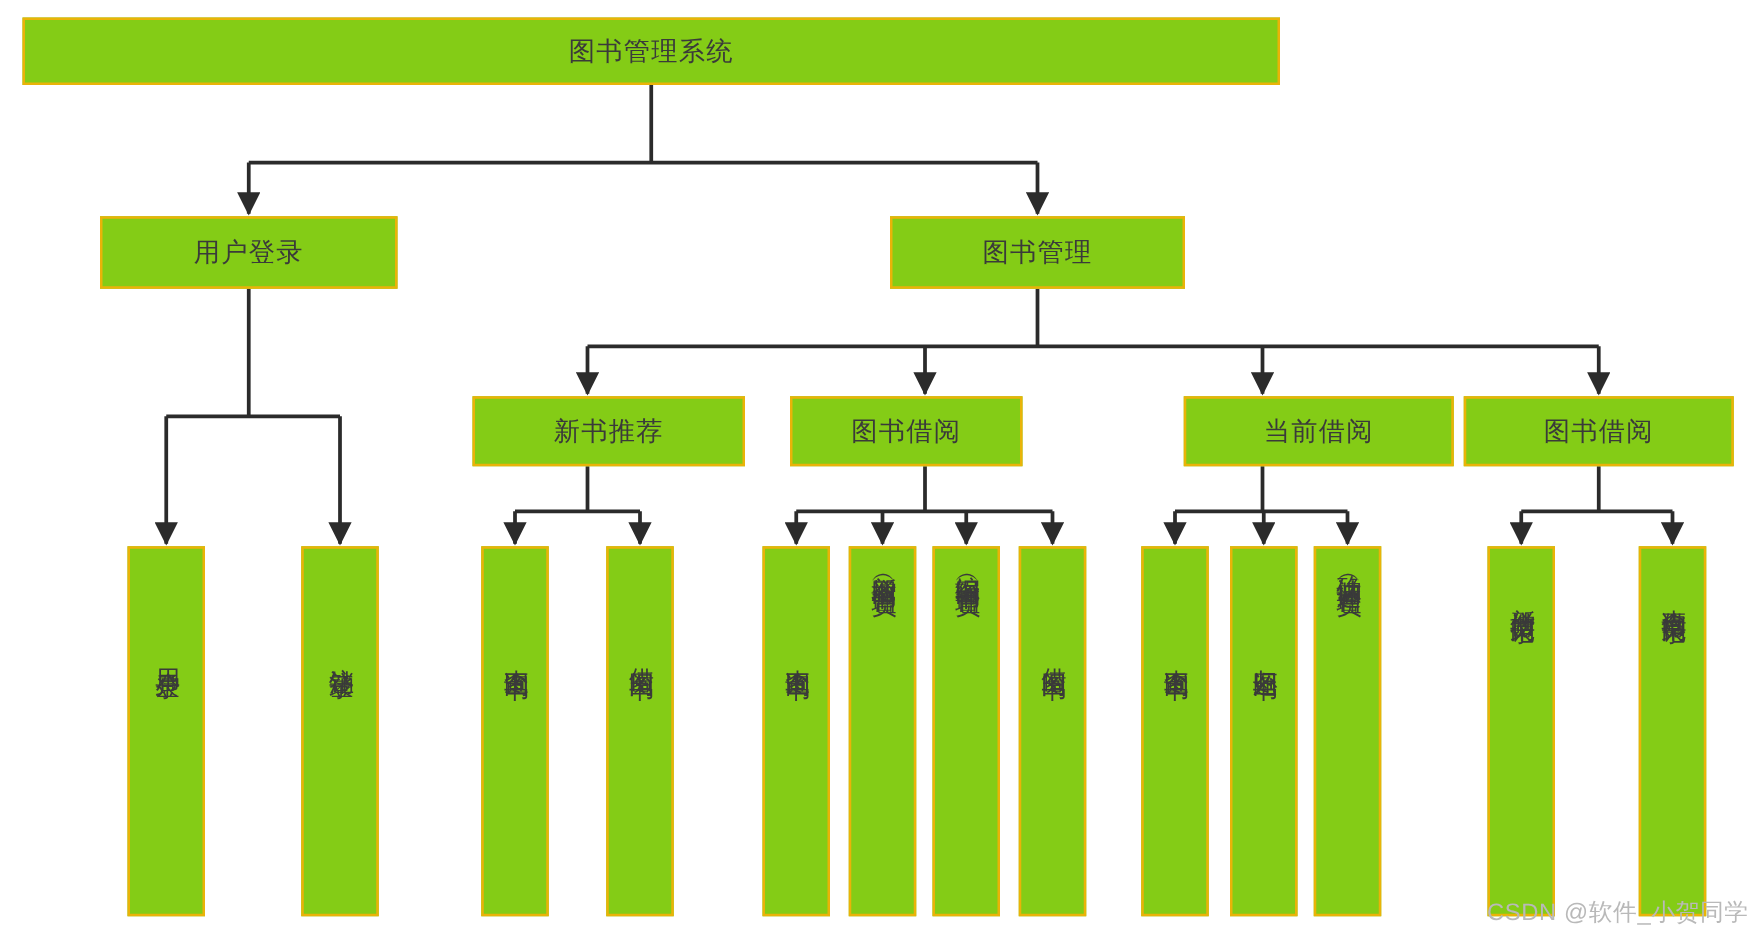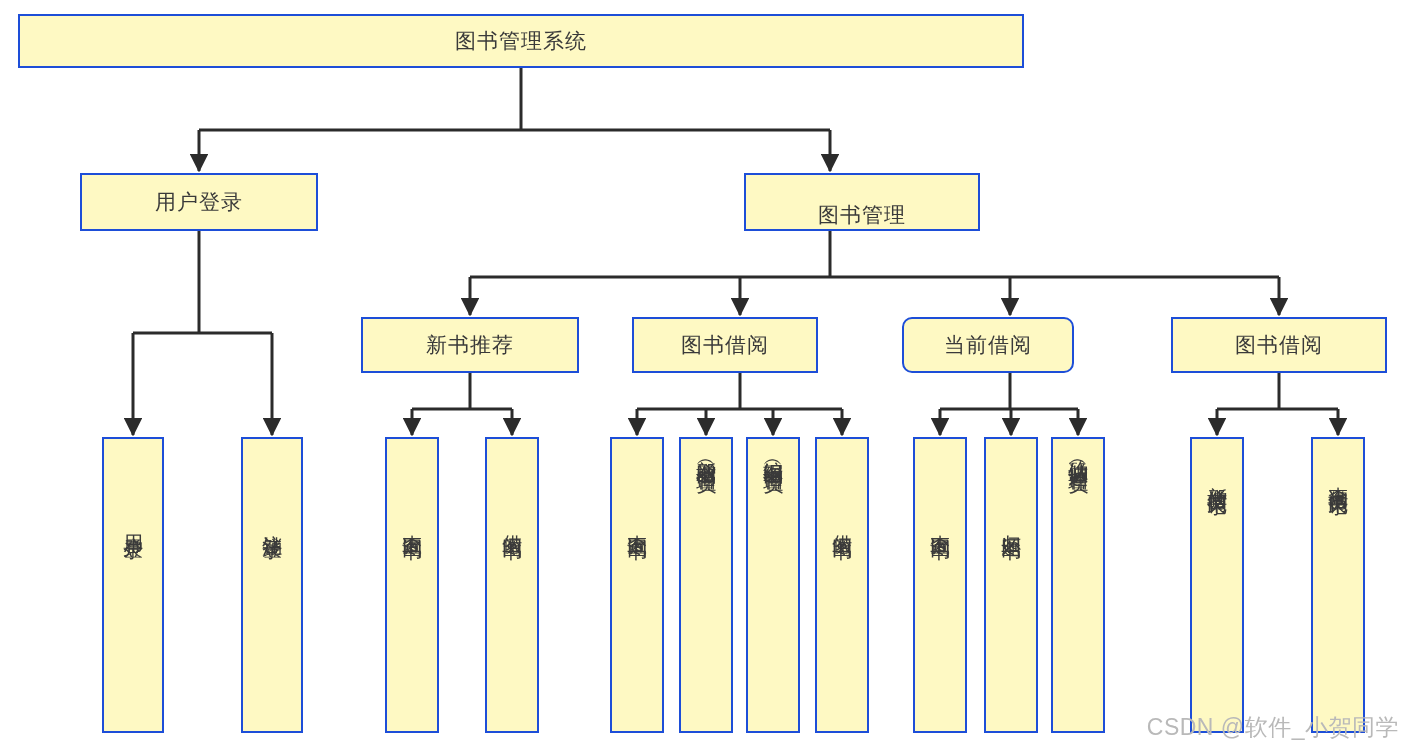--- a/index.html
+++ b/index.html
@@ -20,22 +20,22 @@
   #edges {
     position: absolute;
     left: 0;
     top: 0;
     width: 1405px;
     height: 747px;
   }
   .node {
     position: absolute;
     box-sizing: border-box;
-    background: #fef9c3;
-    border: 2px solid #1d4ed8;
+    background: #84cc16;
+    border: 2px solid #eab308;
     display: flex;
     align-items: center;
     justify-content: center;
     color: #3a3a3a;
   }
   .node.h {
     
     font-size: 21px;
     letter-spacing: 1px;
   }
@@ -61,21 +61,21 @@
     margin-top: 26px;
   }
   .node.h .htext {
     display: block;
     white-space: nowrap;
   }
   #watermark {
     position: absolute;
     right: 6px;
     bottom: 4px;
-    font-size: 23px;
+    font-size: 19px;
     color: #b9b9b9;
     letter-spacing: 0.5px;
     white-space: nowrap;
     user-select: none;
   }
 </style>
 </head>
 <body>
 
 <div id="canvas">
@@ -122,30 +122,30 @@
       </g>
   </svg>
 
   <div id="nodes-layer">
       <div class="node h" style="left: 18px; top: 14px; width: 1006px; height: 54px;">
         <span class="htext">图书管理系统</span>
       </div>
       <div class="node h" style="left: 80px; top: 173px; width: 238px; height: 58px;">
         <span class="htext">用户登录</span>
       </div>
-      <div class="node h" style="left: 744px; top: 173px; width: 236px; height: 58px; align-items: flex-end;">
+      <div class="node h" style="left: 712px; top: 173px; width: 236px; height: 58px;">
         <span class="htext">图书管理</span>
       </div>
-      <div class="node h" style="left: 361px; top: 317px; width: 218px; height: 56px;">
+      <div class="node h" style="left: 378px; top: 317px; width: 218px; height: 56px;">
         <span class="htext">新书推荐</span>
       </div>
       <div class="node h" style="left: 632px; top: 317px; width: 186px; height: 56px;">
         <span class="htext">图书借阅</span>
       </div>
-      <div class="node h" style="left: 902px; top: 317px; width: 172px; height: 56px; border-radius: 10px;">
+      <div class="node h" style="left: 947px; top: 317px; width: 216px; height: 56px;">
         <span class="htext">当前借阅</span>
       </div>
       <div class="node h" style="left: 1171px; top: 317px; width: 216px; height: 56px;">
         <span class="htext">图书借阅</span>
       </div>
       <div class="node v mid" style="left: 102px; top: 437px; width: 62px; height: 296px;">
         <span class="vtext">用户登录</span>
       </div>
       <div class="node v mid" style="left: 241px; top: 437px; width: 62px; height: 296px;">
         <span class="vtext">注销登录</span>

